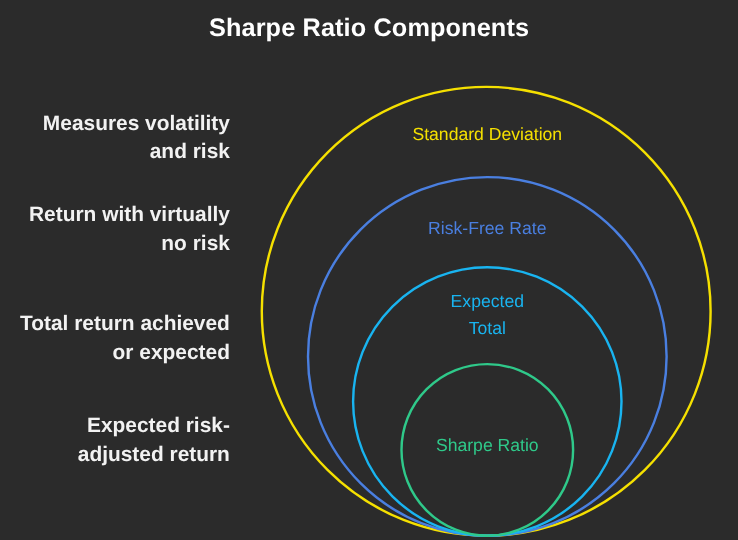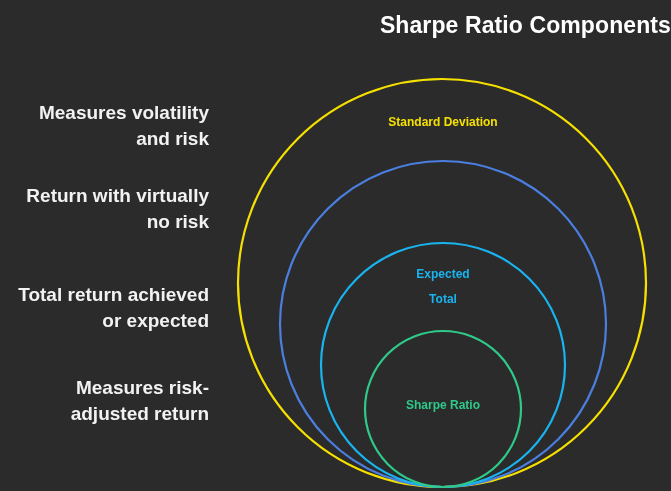--- a/index.html
+++ b/index.html
@@ -18,21 +18,21 @@
     position: relative;
     width: 671px;
     height: 491px;
     background: #2b2b2b;
   }
   #chart-title {
     position: absolute;
     left: 0;
     top: 10px;
     width: 671px;
-    text-align: right;
+    text-align: center;
     color: #ffffff;
     font-size: 23px;
     font-weight: bold;
     letter-spacing: 0.1px;
     line-height: 30px;
   }
   #venn-svg {
     position: absolute;
     left: 0;
     top: 0;
@@ -48,22 +48,22 @@
     right: 462px;
   }
   #side-label-0 { top: 100px; }
   #side-label-1 { top: 183px; }
   #side-label-2 { top: 282px; }
   #side-label-3 { top: 375px; }
 
   .ring-label {
     position: absolute;
     text-align: center;
-    font-size: 12px;
-    font-weight: bold;
+    font-size: 16px;
+    font-weight: normal;
     line-height: 25px;
     white-space: pre-line;
     width: 300px;
   }
   #ring-label-0 { left: 293px; top: 110px; color: #f5e000; }
   #ring-label-1 { left: 293px; top: 196px; color: #4a7fe0; }
   #ring-label-2 { left: 293px; top: 262px; color: #19b4f0; }
   #ring-label-3 { left: 293px; top: 393px; color: #2fc98a; }
 </style>
 </head>
@@ -79,21 +79,22 @@
     <circle cx="443" cy="365" r="122" fill="none" stroke="#19b4f0" stroke-width="2.2"></circle>
     <circle cx="443" cy="409" r="78" fill="none" stroke="#2fc98a" stroke-width="2.2"></circle>
   </svg>
 
   <div class="side-label" id="side-label-0">Measures volatility
 and risk</div>
   <div class="side-label" id="side-label-1">Return with virtually
 no risk</div>
   <div class="side-label" id="side-label-2">Total return achieved
 or expected</div>
-  <div class="side-label" id="side-label-3">Measures risk-
+  <div class="side-label" id="side-label-3">Expected risk-
 adjusted return</div>
 
   <div class="ring-label" id="ring-label-0">Standard Deviation</div>
+  <div class="ring-label" id="ring-label-1">Risk-Free Rate</div>
   <div class="ring-label" id="ring-label-2">Expected
 Total</div>
   <div class="ring-label" id="ring-label-3">Sharpe Ratio</div>
 
 </div>
 
 </body></html>

